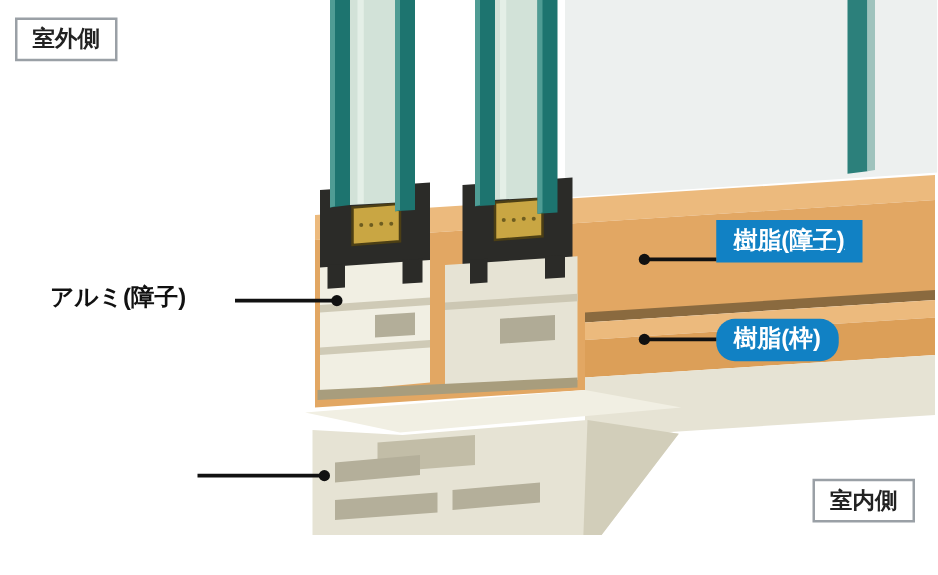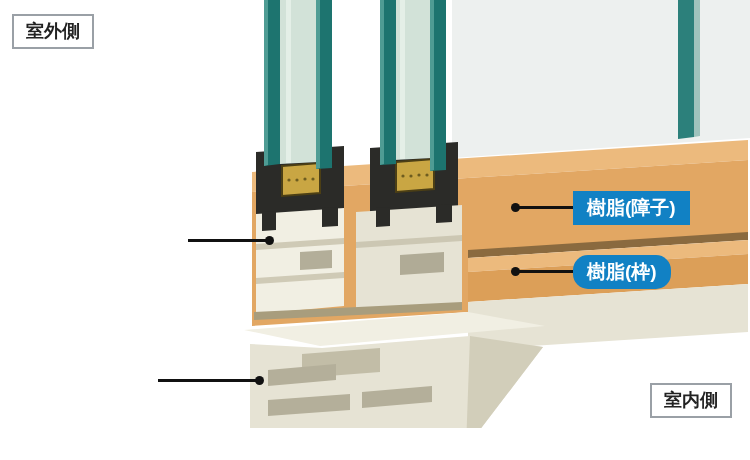--- a/index.html
+++ b/index.html
@@ -37,21 +37,21 @@
   .leader .dot{
     position:absolute;width:9px;height:9px;border-radius:50%;
     background:var(--text-black);top:-3px;
   }
   .leader .dot.right{right:-6px;}
   .leader .dot.left{left:-6px;}
   #outdoor-box{left:12px;top:14px;}
   #indoor-box{left:650px;top:383px;}
   #alu-sash-label{left:40px;top:228px;}
   #alu-frame-label{left:40px;top:368px;}
-  #resin-sash-label{left:573px;top:191px;}
+  #resin-sash-label{left:573px;top:176px;text-decoration:underline;}
   #resin-frame-label{left:573px;top:255px;border-radius:15px;}
   #leader-alu-sash{left:188px;top:239px;width:80px;}
   #leader-alu-frame{left:158px;top:379px;width:100px;}
   #leader-resin-sash{left:517px;top:206px;width:56px;}
   #leader-resin-frame{left:517px;top:270px;width:56px;}
 </style>
 </head>
 <body>
 
 <div id="stage">
@@ -128,20 +128,21 @@
       <polygon points="302,354 380,348 380,372 302,378" fill="#c2bda7"></polygon>
       <polygon points="268,370 336,364 336,380 268,386" fill="#b4af9a"></polygon>
       <polygon points="268,400 350,394 350,410 268,416" fill="#b4af9a"></polygon>
       <polygon points="362,392 432,386 432,402 362,408" fill="#b4af9a"></polygon>
     </g>
   </svg>
 
   <div id="outdoor-box" class="boxed-label">室外側</div>
   <div id="indoor-box" class="boxed-label">室内側</div>
 
+  <div id="alu-sash-label" class="side-label">アルミ(障子)</div>
 
   <div id="resin-sash-label" class="blue-label">樹脂(障子)</div>
   <div id="resin-frame-label" class="blue-label">樹脂(枠)</div>
 
   <div id="leader-alu-sash" class="leader">
       <span class="dot right"></span>
     </div>
   <div id="leader-alu-frame" class="leader">
       <span class="dot right"></span>
     </div>

